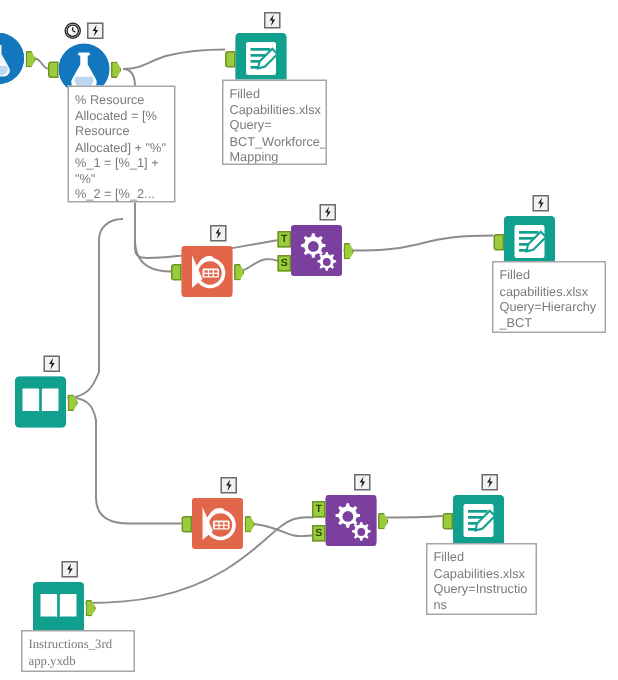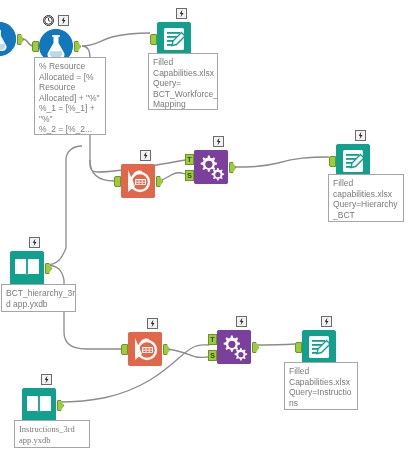--- a/index.html
+++ b/index.html
@@ -179,21 +179,21 @@
         <circle cx="17" cy="17" r="16.5" fill="#1277bd"></circle>
         <path d="M14.5 7.5 h5 v6.5 l5.4 9.6 a4.4 4.4 0 0 1 -3.8 6.6 h-8.2
                  a4.4 4.4 0 0 1 -3.8 -6.6 l5.4 -9.6 z" fill="#ffffff"></path>
         <path d="M11.2 22.2 h11.6 a4.4 4.4 0 0 1 -3.8 6.4 h-4 a4.4 4.4 0 0 1 -3.8 -6.4 z" fill="#b9d7ee"></path>
         <rect x="13" y="6" width="8" height="2" rx="1" fill="#ffffff"></rect>
       </svg>
     </div>
     <div class="port in"></div>
     <div class="port out"></div>
   </div>
-  <div class="anno" style="left:34px; top:57px; width:72px; height:78px;">% Resource
+  <div class="anno" style="left:45px; top:57px; width:72px; height:78px;">% Resource
 Allocated = [%
 Resource
 Allocated] + "%"
 %_1 = [%_1] +
 "%"
 %_2 = [%_2...</div>
 
   <div class="node" style="left:157px; top:22px;">
     <div class="badge lightning">
       <svg width="9" height="9" viewBox="0 0 10 10" xmlns="http://www.w3.org/2000/svg">
@@ -319,22 +319,20 @@
     <div class="body sq tool-input">
       <svg class="glyph" viewBox="0 0 34 34" xmlns="http://www.w3.org/2000/svg">
         <rect x="0" y="0" width="34" height="34" rx="3" fill="#11a08d"></rect>
         <path d="M5 8 h10 q2 0 2 2 v15 q0 -2 -2 -2 H5 z" fill="#ffffff"></path>
         <path d="M29 8 h-10 q-2 0 -2 2 v15 q0 -2 2 -2 h10 z" fill="#ffffff"></path>
         <rect x="16.1" y="8" width="1.8" height="17" fill="#11a08d"></rect>
       </svg>
     </div>
     <div class="port out"></div>
   </div>
-  <div class="anno" style="left:1px; top:284px; width:75px; height:28px;">BCT_hierarchy_3r
-d app.yxdb</div>
 
   <div class="node" style="left:128px; top:332px;">
     <div class="badge lightning">
       <svg width="9" height="9" viewBox="0 0 10 10" xmlns="http://www.w3.org/2000/svg">
         <path d="M6 0.8 L3 5.2 H5 L4 9.2 L7.2 4.4 H5.2 Z" fill="#1a1a1a"></path>
       </svg>
     </div>
     <div class="body sq tool-cleanse">
       <svg class="glyph" viewBox="0 0 34 34" xmlns="http://www.w3.org/2000/svg">
         <rect x="0" y="0" width="34" height="34" rx="2" fill="#e2674a"></rect>

